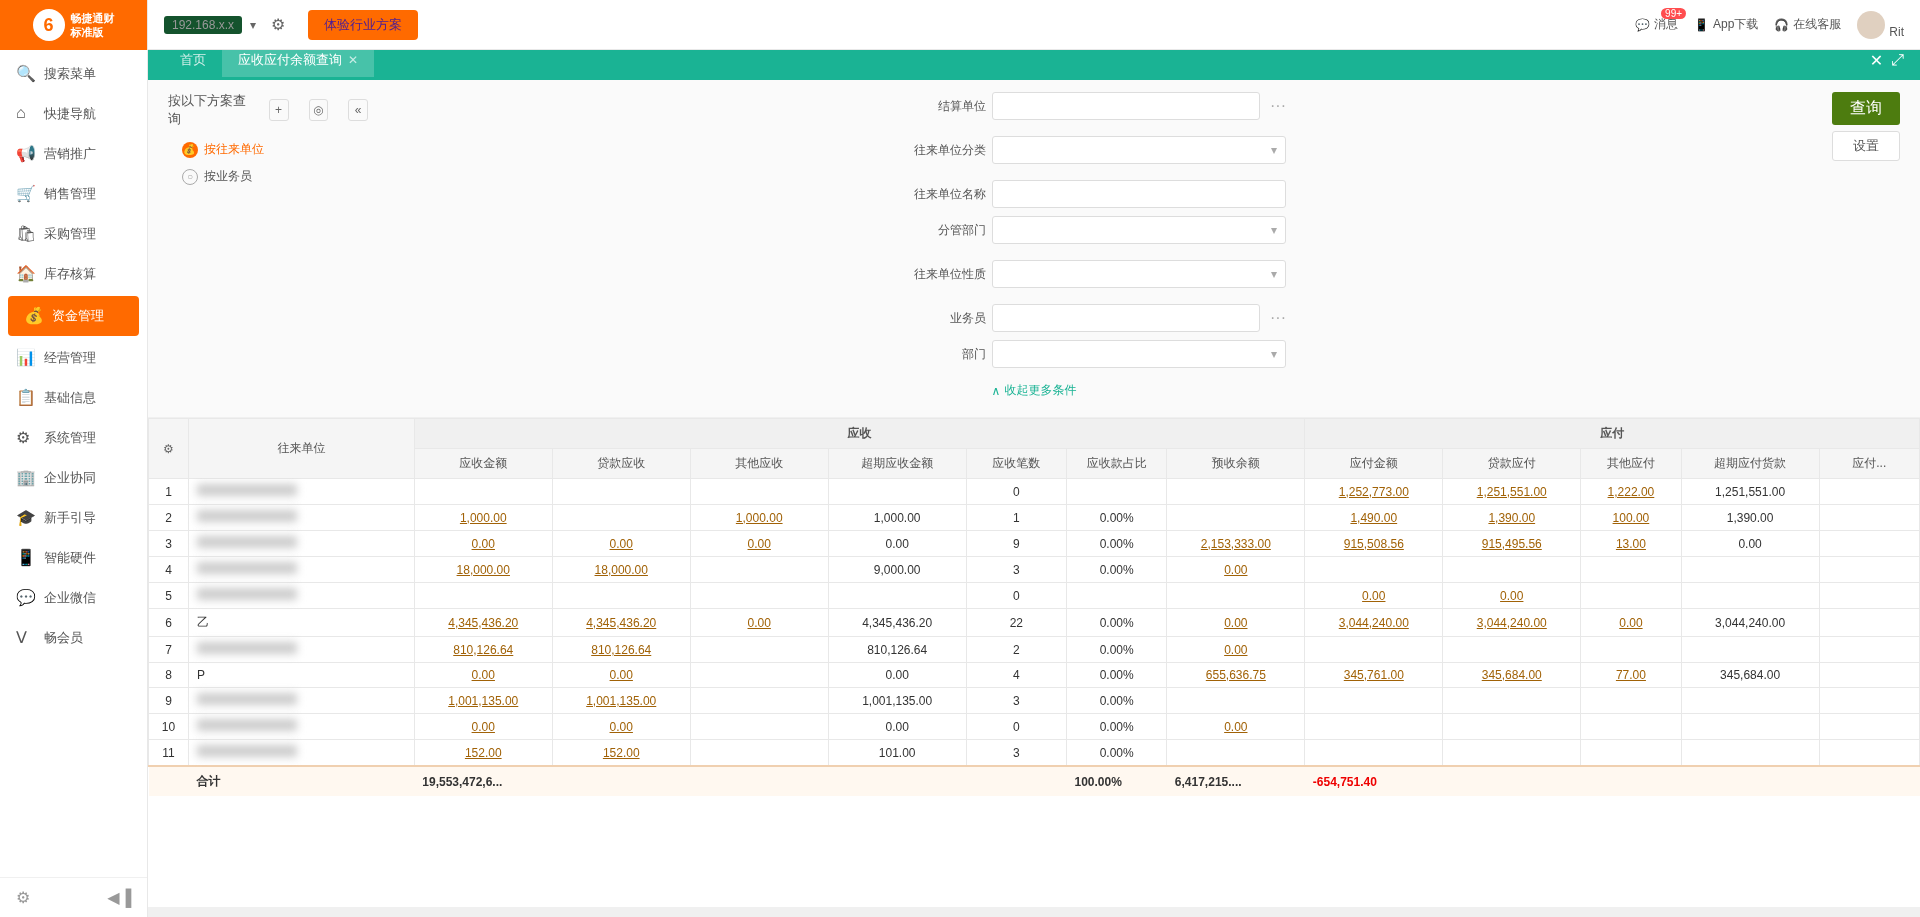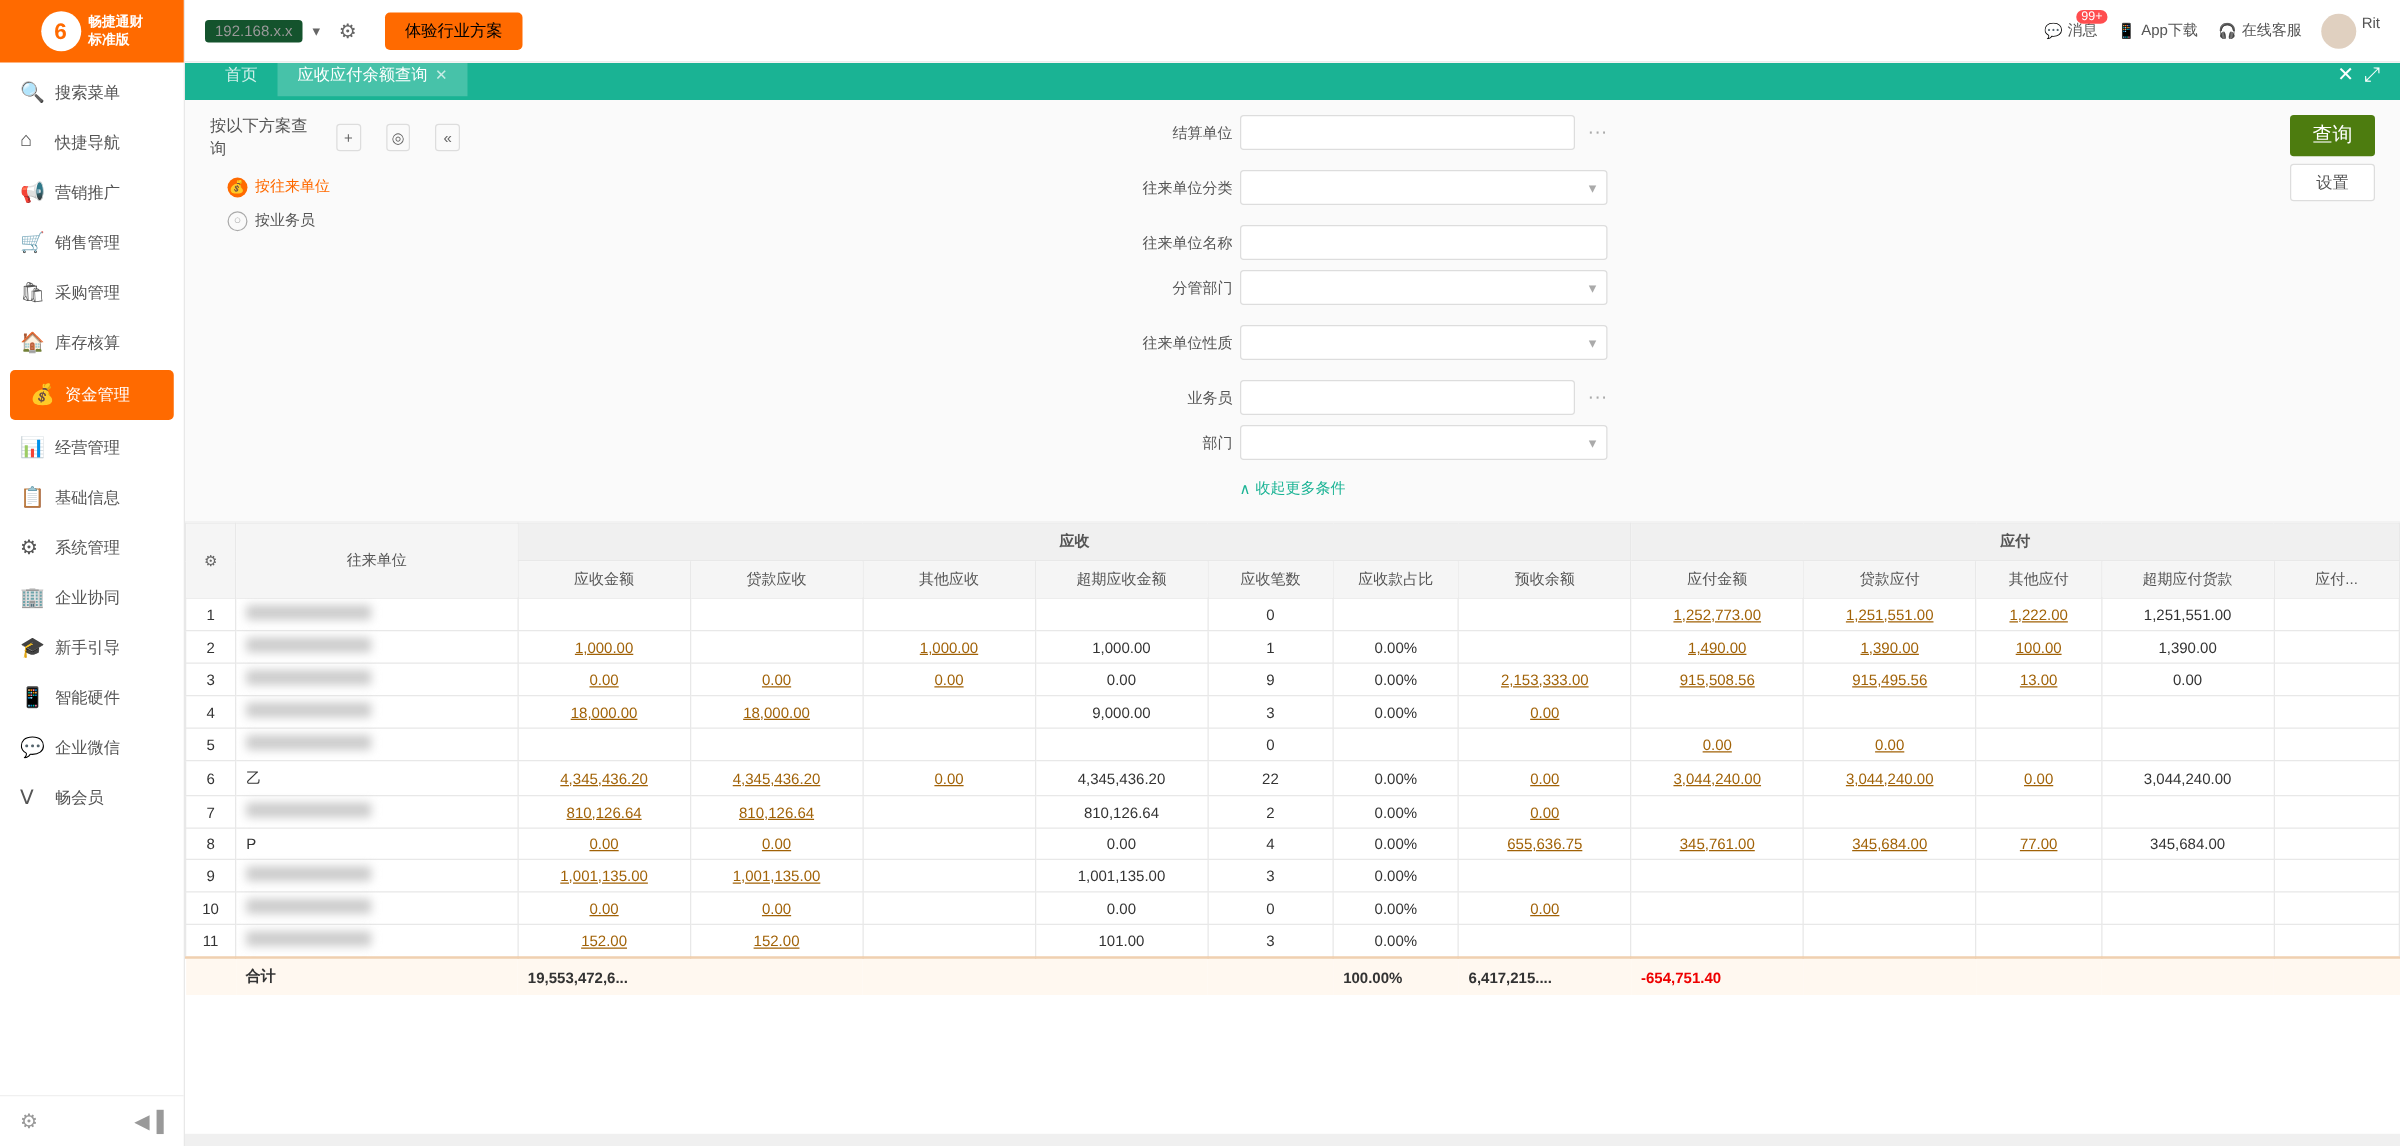--- a/index.html
+++ b/index.html
@@ -31,28 +31,28 @@
     
     .topbar {
       position: fixed; left: 148px; top: 0; right: 0; height: 50px;
       background: #fff; border-bottom: 1px solid #e8e8e8; display: flex; align-items: center; z-index: 99; padding: 0 16px;
     }
     .topbar-breadcrumb { display: flex; align-items: center; flex: 1; }
     .topbar-addr { color: #999; font-size: 12px; margin-right: 8px; background: #14532d; padding: 2px 8px; border-radius: 3px; }
     .topbar-dropdown { color: #666; cursor: pointer; }
     .topbar-gear { width: 28px; height: 28px; display: flex; align-items: center; justify-content: center; cursor: pointer; color: #666; font-size: 16px; margin: 0 8px; }
     .topbar-solution-btn {
-      background: #ff6a00; color: #000000; border: none; padding: 6px 16px; border-radius: 4px; cursor: pointer; font-size: 13px; margin-left: 8px;
+      background: #ff6a00; color: #4c1d95; border: none; padding: 6px 16px; border-radius: 4px; cursor: pointer; font-size: 13px; margin-left: 8px;
     }
     .topbar-right { display: flex; align-items: center; gap: 16px; }
     .topbar-msg { display: flex; align-items: center; gap: 4px; cursor: pointer; color: #555; font-size: 12px; position: relative; }
     .badge { background: #ff4d4f; color: #fff; font-size: 10px; padding: 0 4px; border-radius: 8px; position: absolute; top: -8px; right: -8px; }
     .topbar-app { display: flex; align-items: center; gap: 4px; cursor: pointer; color: #555; font-size: 12px; }
     .topbar-service { display: flex; align-items: center; gap: 4px; cursor: pointer; color: #555; font-size: 12px; }
-    .topbar-user { display: flex; align-items: flex-start; gap: 4px; cursor: pointer; }
+    .topbar-user { display: flex; align-items: flex-end; gap: 4px; cursor: pointer; }
     .avatar { width: 28px; height: 28px; background: #ddd; border-radius: 50%; overflow: hidden; }
 
     
     .main { margin-left: 148px; margin-top: 40px; height: calc(917px - 50px); display: flex; flex-direction: column; }
 
     
     .tabbar {
       background: #1ab394; display: flex; align-items: center; padding: 0 16px; height: 40px;
     }
     .tab {

